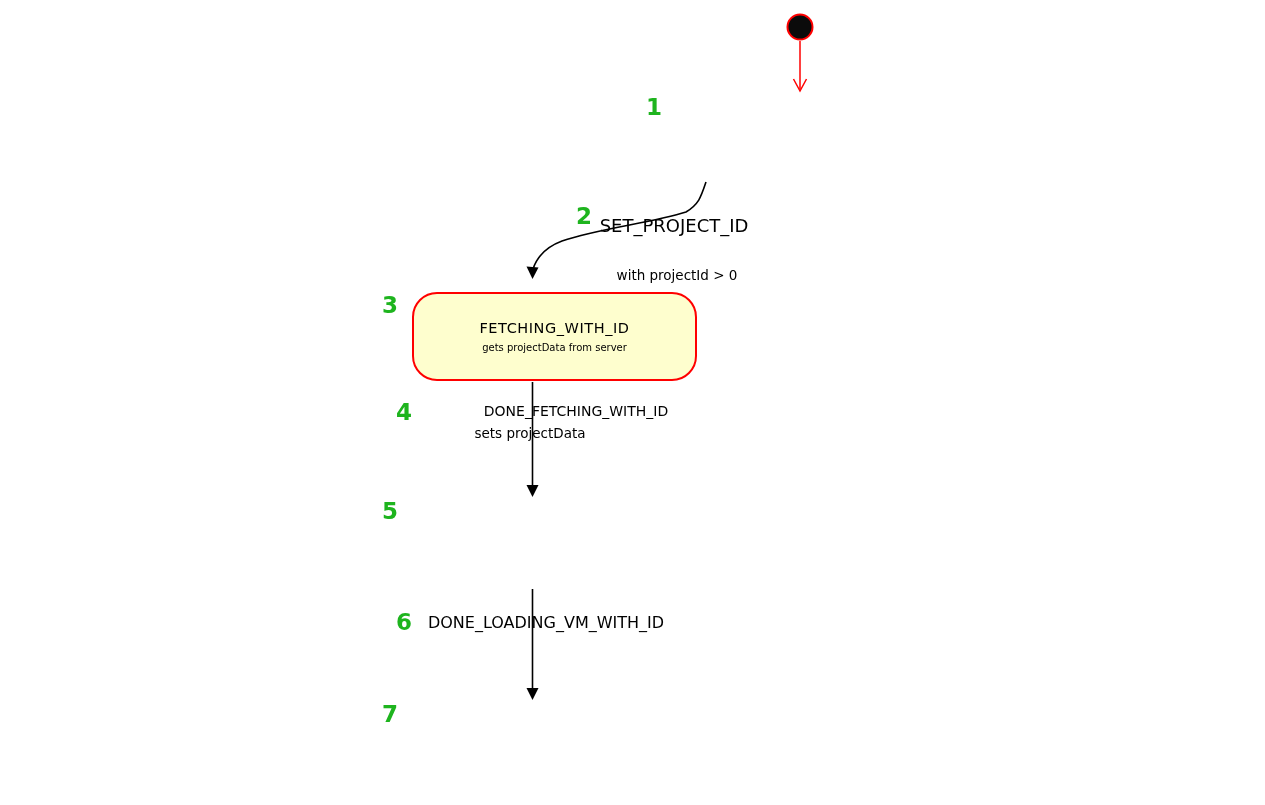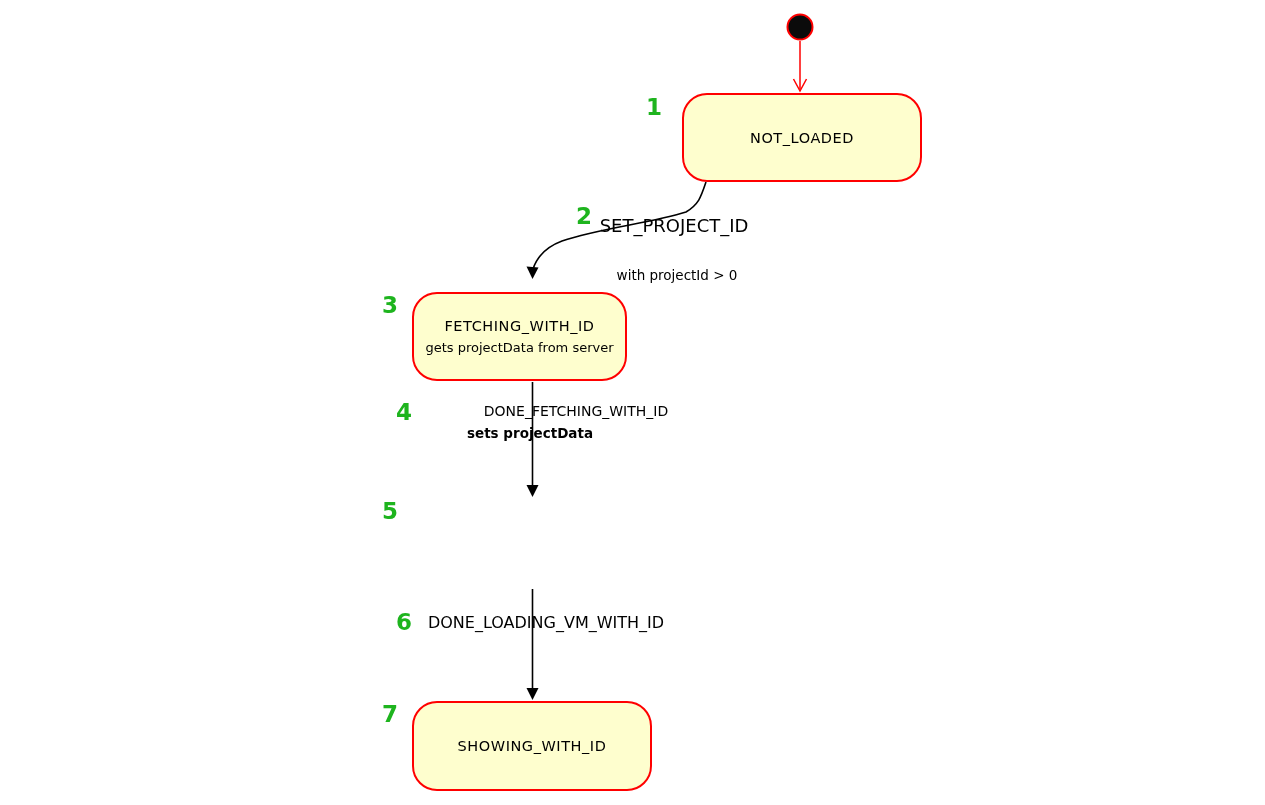--- a/index.html
+++ b/index.html
@@ -38,26 +38,26 @@
     justify-content: center;
     gap: 6px;
     color: var(--text, #000);
   }
   .state .title {
     font-size: 14.5px;
     letter-spacing: 0.55px;
     white-space: nowrap;
   }
   .state .desc {
-    font-size: 13px;
+    font-size: 10px;
     white-space: nowrap;
   }
 
   #state-not-loaded { left: 682px; top: 93px;  width: 240px; height: 89px; }
-  #state-fetching   { left: 412px; top: 292px; width: 215px; height: 89px; }
+  #state-fetching   { left: 412px; top: 292px; width: 285px; height: 89px; }
   #state-loading    { left: 412px; top: 497px; width: 243px; height: 90px; }
   #state-showing    { left: 412px; top: 701px; width: 240px; height: 90px; }
 
   .num {
     position: absolute;
     color: var(--annotation-green, #1eb41e);
     font-weight: bold;
     font-size: 23px;
     line-height: 1;
   }
@@ -71,21 +71,21 @@
 
   .edge-label {
     position: absolute;
     transform: translateX(-50%);
     white-space: nowrap;
     color: var(--text, #000);
   }
   .lbl-t2-event { left: 674px; top: 215px; font-size: 18px; }
   .lbl-t2-guard { left: 677px; top: 239px; font-size: 13.5px; margin-top: 28px; }
   .lbl-t4-event { left: 530px; top: 403px; font-size: 14px; margin-left: 46px; }
-  .lbl-t4-guard { left: 530px; top: 425px; font-size: 13.5px; font-weight: bold; }
+  .lbl-t4-guard { left: 530px; top: 425px; font-size: 13.5px; }
   .lbl-t6-event { left: 546px; top: 613px; font-size: 16px; }
 </style>
 </head>
 <body>
 
 <div class="stage">
 
   <svg class="edges" viewBox="0 0 1265 805" xmlns="http://www.w3.org/2000/svg">
 
     <circle class="start-dot" cx="800" cy="27" r="12.5"></circle>
@@ -104,33 +104,27 @@
   </svg>
 
   <span class="num num1">1</span>
   <span class="num num2">2</span>
   <span class="num num3">3</span>
   <span class="num num4">4</span>
   <span class="num num5">5</span>
   <span class="num num6">6</span>
   <span class="num num7">7</span>
 
-  <div class="state" id="state-not-loaded">
-    <span class="title">NOT_LOADED</span>
-  </div>
 
   <div class="state" id="state-fetching">
     <span class="title">FETCHING_WITH_ID</span>
     <span class="desc">gets projectData from server</span>
   </div>
 
 
-  <div class="state" id="state-showing">
-    <span class="title">SHOWING_WITH_ID</span>
-  </div>
 
   <div class="edge-label lbl-t2-event">SET_PROJECT_ID</div>
   <div class="edge-label lbl-t2-guard">with projectId &gt; 0</div>
   <div class="edge-label lbl-t4-event">DONE_FETCHING_WITH_ID</div>
   <div class="edge-label lbl-t4-guard">sets projectData</div>
   <div class="edge-label lbl-t6-event">DONE_LOADING_VM_WITH_ID</div>
 
 </div>
 
 </body></html>

